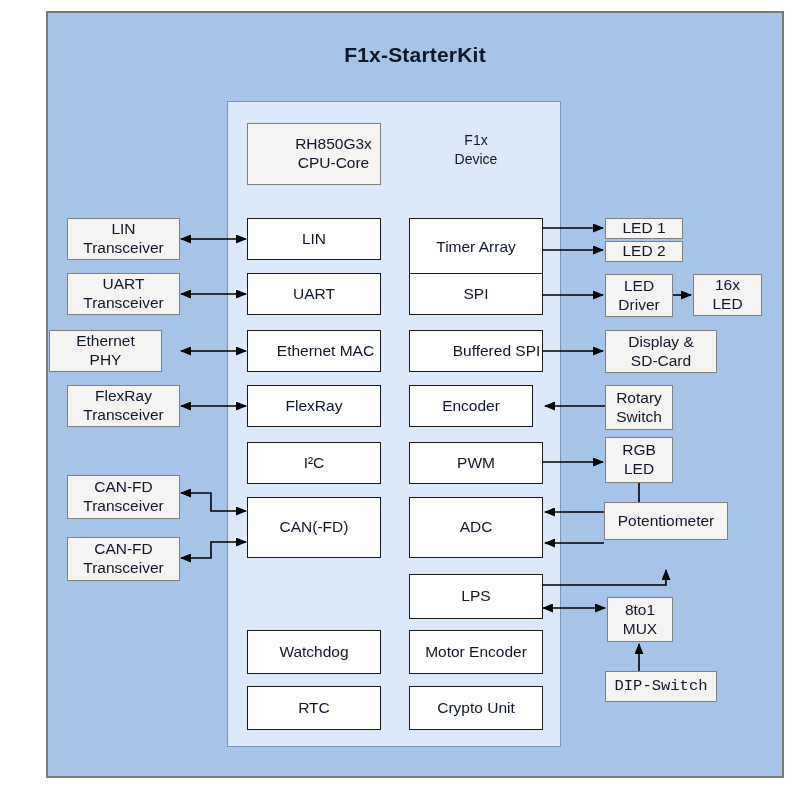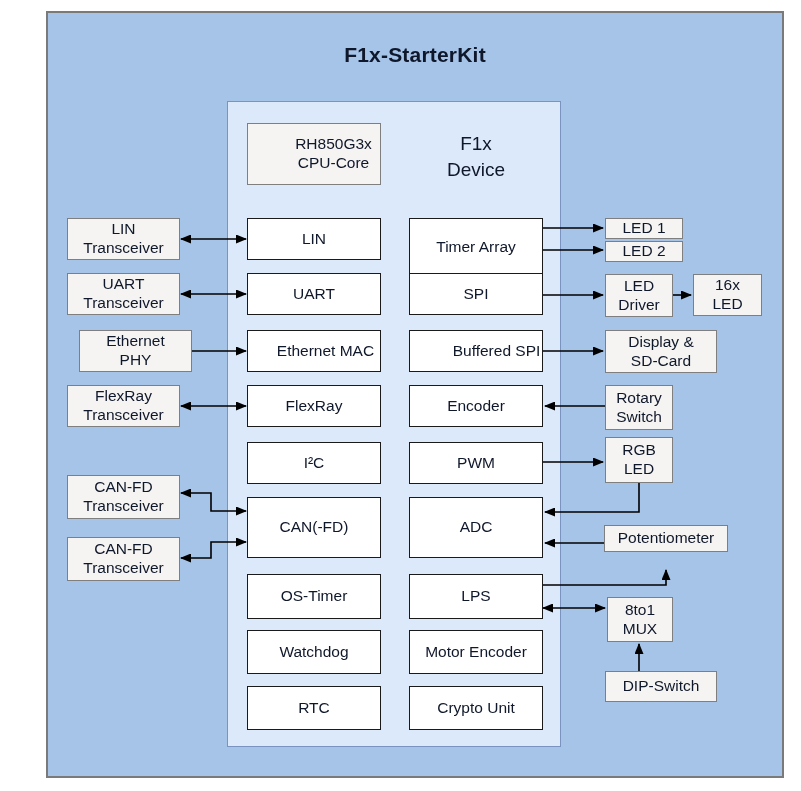--- a/index.html
+++ b/index.html
@@ -32,21 +32,21 @@
   }
   .per{
     background:var(--peripheral-fill,#f5f4f2);
     border:1px solid var(--peripheral-border,#7f7f7f);
   }
   .hdr{
     background:var(--peripheral-fill,#f5f4f2);
     border:1px solid var(--peripheral-border,#7f7f7f);
     padding-left:40px;
   }
-  .freetext{position:absolute;text-align:center;white-space:pre-line;font-size:19px;line-height:1.35;}
+  .freetext{position:absolute;text-align:center;white-space:pre-line;font-size:14px;line-height:1.35;}
   .arrows{position:absolute;left:0;top:0;width:801px;height:791px;pointer-events:none;}
   .arrows path{stroke:var(--arrow-color,#000000);stroke-width:1.6;fill:none;}
 </style>
 </head>
 <body>
 
 <div class="canvas">
 
   <div class="board"></div>
   <div class="title">F1x-StarterKit</div>
@@ -85,57 +85,56 @@
     <path d="M543,608 H605" marker-start="url(#as)" marker-end="url(#ae)"></path>
     <path d="M639,671 V644" marker-end="url(#ae)"></path>
   </svg>
 
   <div class="box mod" style="left:247px;top:218px;width:134px;height:42px;">LIN</div>
   <div class="box mod" style="left:247px;top:273px;width:134px;height:42px;">UART</div>
   <div class="box mod" style="left:247px;top:330px;width:134px;height:42px;padding-left:24px;">Ethernet MAC</div>
   <div class="box mod" style="left:247px;top:385px;width:134px;height:42px;">FlexRay</div>
   <div class="box mod" style="left:247px;top:442px;width:134px;height:42px;">I²C</div>
   <div class="box mod" style="left:247px;top:497px;width:134px;height:61px;">CAN(-FD)</div>
-  <div class="box mod" style="left:247px;top:574px;width:134px;height:45px;">OS-Timer</div>
   <div class="box mod" style="left:247px;top:630px;width:134px;height:44px;">Watchdog</div>
   <div class="box mod" style="left:247px;top:686px;width:134px;height:44px;">RTC</div>
 
   <div class="box mod" style="left:409px;top:218px;width:134px;height:59px;">Timer Array</div>
   <div class="box mod" style="left:409px;top:273px;width:134px;height:42px;">SPI</div>
   <div class="box mod" style="left:409px;top:330px;width:134px;height:42px;padding-left:42px;">Buffered SPI</div>
-  <div class="box mod" style="left:409px;top:385px;width:134px;height:42px;">Encoder</div>
+  <div class="box mod" style="left:409px;top:385px;width:124px;height:42px;">Encoder</div>
   <div class="box mod" style="left:409px;top:442px;width:134px;height:42px;">PWM</div>
   <div class="box mod" style="left:409px;top:497px;width:134px;height:61px;">ADC</div>
   <div class="box mod" style="left:409px;top:574px;width:134px;height:45px;">LPS</div>
   <div class="box mod" style="left:409px;top:630px;width:134px;height:44px;">Motor Encoder</div>
   <div class="box mod" style="left:409px;top:686px;width:134px;height:44px;">Crypto Unit</div>
 
   <div class="box per" style="left:67px;top:218px;width:113px;height:42px;">LIN
 Transceiver</div>
   <div class="box per" style="left:67px;top:273px;width:113px;height:42px;">UART
 Transceiver</div>
-  <div class="box per" style="left:79px;top:330px;width:113px;height:42px;">Ethernet
+  <div class="box per" style="left:49px;top:330px;width:113px;height:42px;">Ethernet
 PHY</div>
   <div class="box per" style="left:67px;top:385px;width:113px;height:42px;">FlexRay
 Transceiver</div>
   <div class="box per" style="left:67px;top:475px;width:113px;height:44px;">CAN-FD
 Transceiver</div>
   <div class="box per" style="left:67px;top:537px;width:113px;height:44px;">CAN-FD
 Transceiver</div>
 
   <div class="box per" style="left:605px;top:218px;width:78px;height:21px;">LED 1</div>
   <div class="box per" style="left:605px;top:241px;width:78px;height:21px;">LED 2</div>
   <div class="box per" style="left:605px;top:274px;width:68px;height:43px;">LED
 Driver</div>
   <div class="box per" style="left:693px;top:274px;width:69px;height:42px;">16x
 LED</div>
   <div class="box per" style="left:605px;top:330px;width:112px;height:43px;">Display &amp;
 SD-Card</div>
   <div class="box per" style="left:605px;top:385px;width:68px;height:45px;">Rotary
 Switch</div>
   <div class="box per" style="left:605px;top:437px;width:68px;height:46px;">RGB
 LED</div>
-  <div class="box per" style="left:604px;top:525px;width:124px;height:27px;">Potentiometer</div>
+  <div class="box per" style="left:604px;top:502px;width:124px;height:38px;">Potentiometer</div>
   <div class="box per" style="left:607px;top:597px;width:66px;height:45px;">8to1
 MUX</div>
-  <div class="box per" style="left:605px;top:671px;width:112px;height:31px;">DIP-Switch</div>
+  <div class="box per" style="left:605px;top:671px;width:112px;height:31px;font-family:Liberation Mono, monospace;">DIP-Switch</div>
 
 </div>
 
 </body></html>

